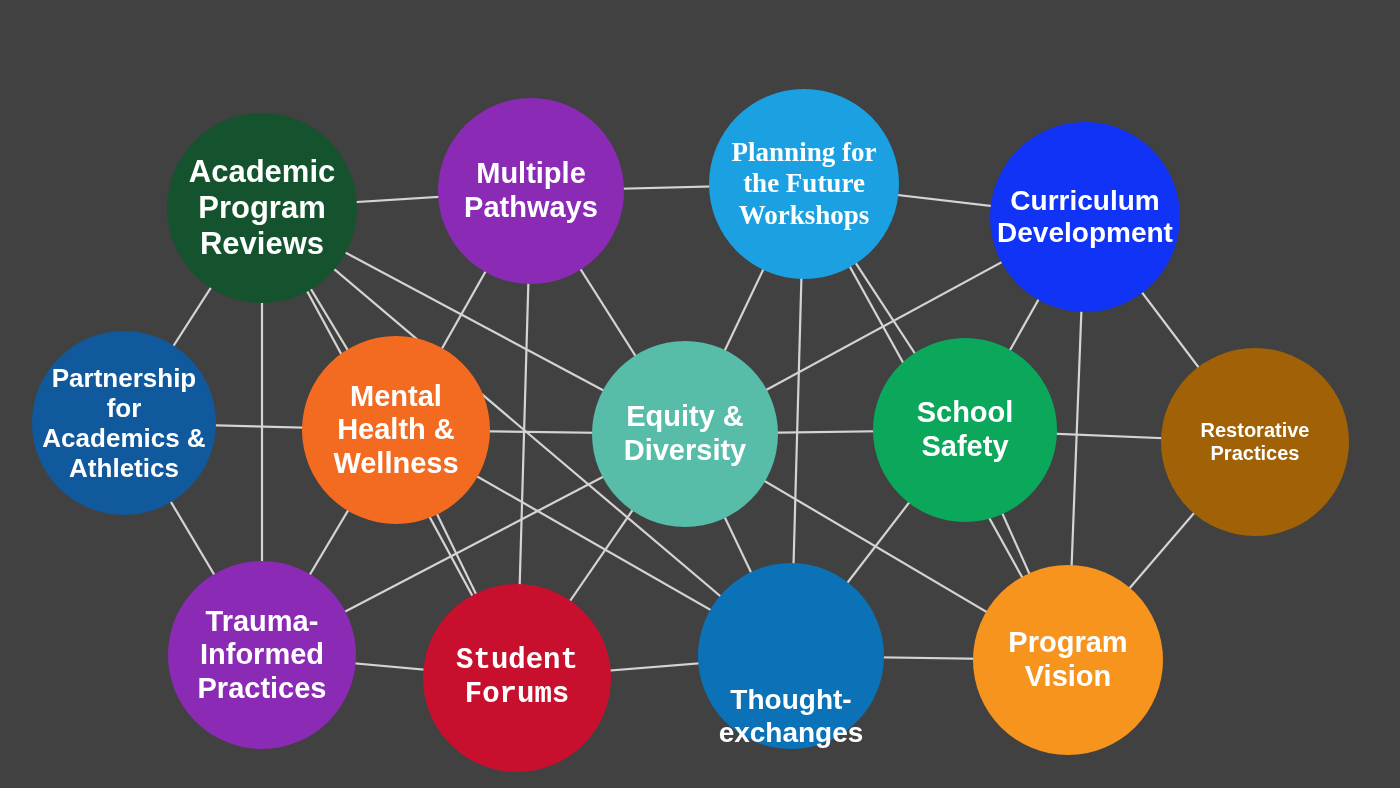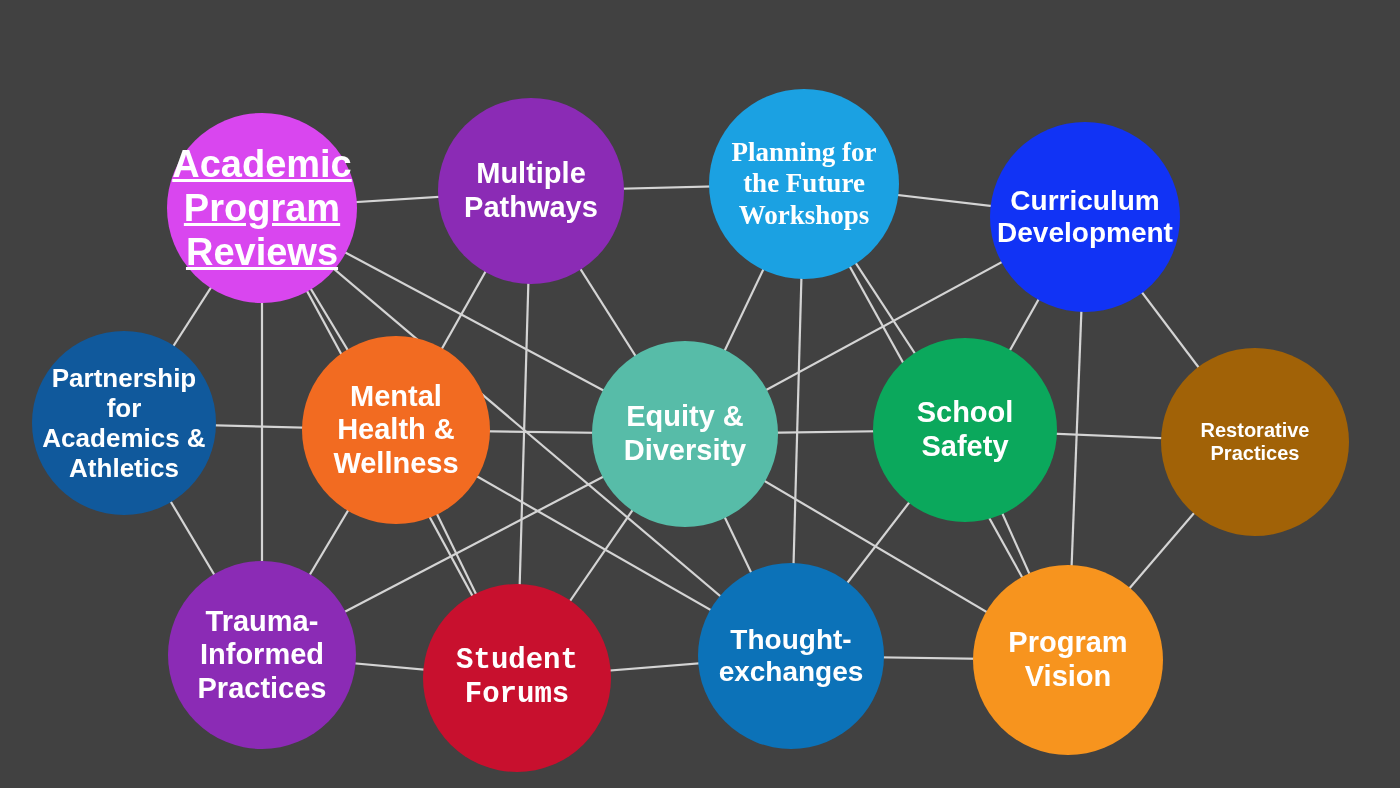--- a/index.html
+++ b/index.html
@@ -97,21 +97,21 @@
       <line x1="965" y1="430" x2="1255" y2="442" stroke="#d4d4d4" stroke-width="2.2"></line>
       <line x1="965" y1="430" x2="1068" y2="660" stroke="#d4d4d4" stroke-width="2.2"></line>
       <line x1="965" y1="430" x2="791" y2="656" stroke="#d4d4d4" stroke-width="2.2"></line>
       <line x1="1255" y1="442" x2="1068" y2="660" stroke="#d4d4d4" stroke-width="2.2"></line>
       <line x1="262" y1="655" x2="517" y2="678" stroke="#d4d4d4" stroke-width="2.2"></line>
       <line x1="517" y1="678" x2="791" y2="656" stroke="#d4d4d4" stroke-width="2.2"></line>
       <line x1="791" y1="656" x2="1068" y2="660" stroke="#d4d4d4" stroke-width="2.2"></line>
     </svg>
 
   <div id="nodes-layer">
-      <div class="node" style="left: 167px; top: 113px; width: 190px; height: 190px; background: #d946ef; font-size: 38px; text-decoration: underline;">
+      <div class="node" style="left: 167px; top: 113px; width: 190px; height: 190px; background: #14532d; font-size: 31px;">
         <span class="nlabel">Academic
 Program
 Reviews</span>
       </div>
       <div class="node" style="left: 438px; top: 98px; width: 186px; height: 186px; background: rgb(139, 43, 181); font-size: 29px;">
         <span class="nlabel">Multiple
 Pathways</span>
       </div>
       <div class="node" style="left: 709px; top: 89px; width: 190px; height: 190px; background: rgb(27, 161, 226); font-size: 27px; font-family: Liberation Serif, serif;">
         <span class="nlabel">Planning for
@@ -146,21 +146,21 @@
       </div>
       <div class="node" style="left: 168px; top: 561px; width: 188px; height: 188px; background: rgb(139, 43, 181); font-size: 29px;">
         <span class="nlabel">Trauma-
 Informed
 Practices</span>
       </div>
       <div class="node" style="left: 423px; top: 584px; width: 188px; height: 188px; background: rgb(200, 16, 46); font-size: 29px; font-family: Liberation Mono, monospace;">
         <span class="nlabel">Student
 Forums</span>
       </div>
-      <div class="node" style="left: 698px; top: 563px; width: 186px; height: 186px; background: rgb(12, 114, 184); font-size: 28px;">
+      <div class="node" style="left: 698px; top: 563px; width: 186px; height: 186px; background: rgb(12, 114, 184); font-size: 28px; align-items: flex-end;">
         <span class="nlabel">Thought-
 exchanges</span>
       </div>
       <div class="node" style="left: 973px; top: 565px; width: 190px; height: 190px; background: rgb(247, 148, 30); font-size: 29px;">
         <span class="nlabel">Program
 Vision</span>
       </div>
     </div>
 
 

